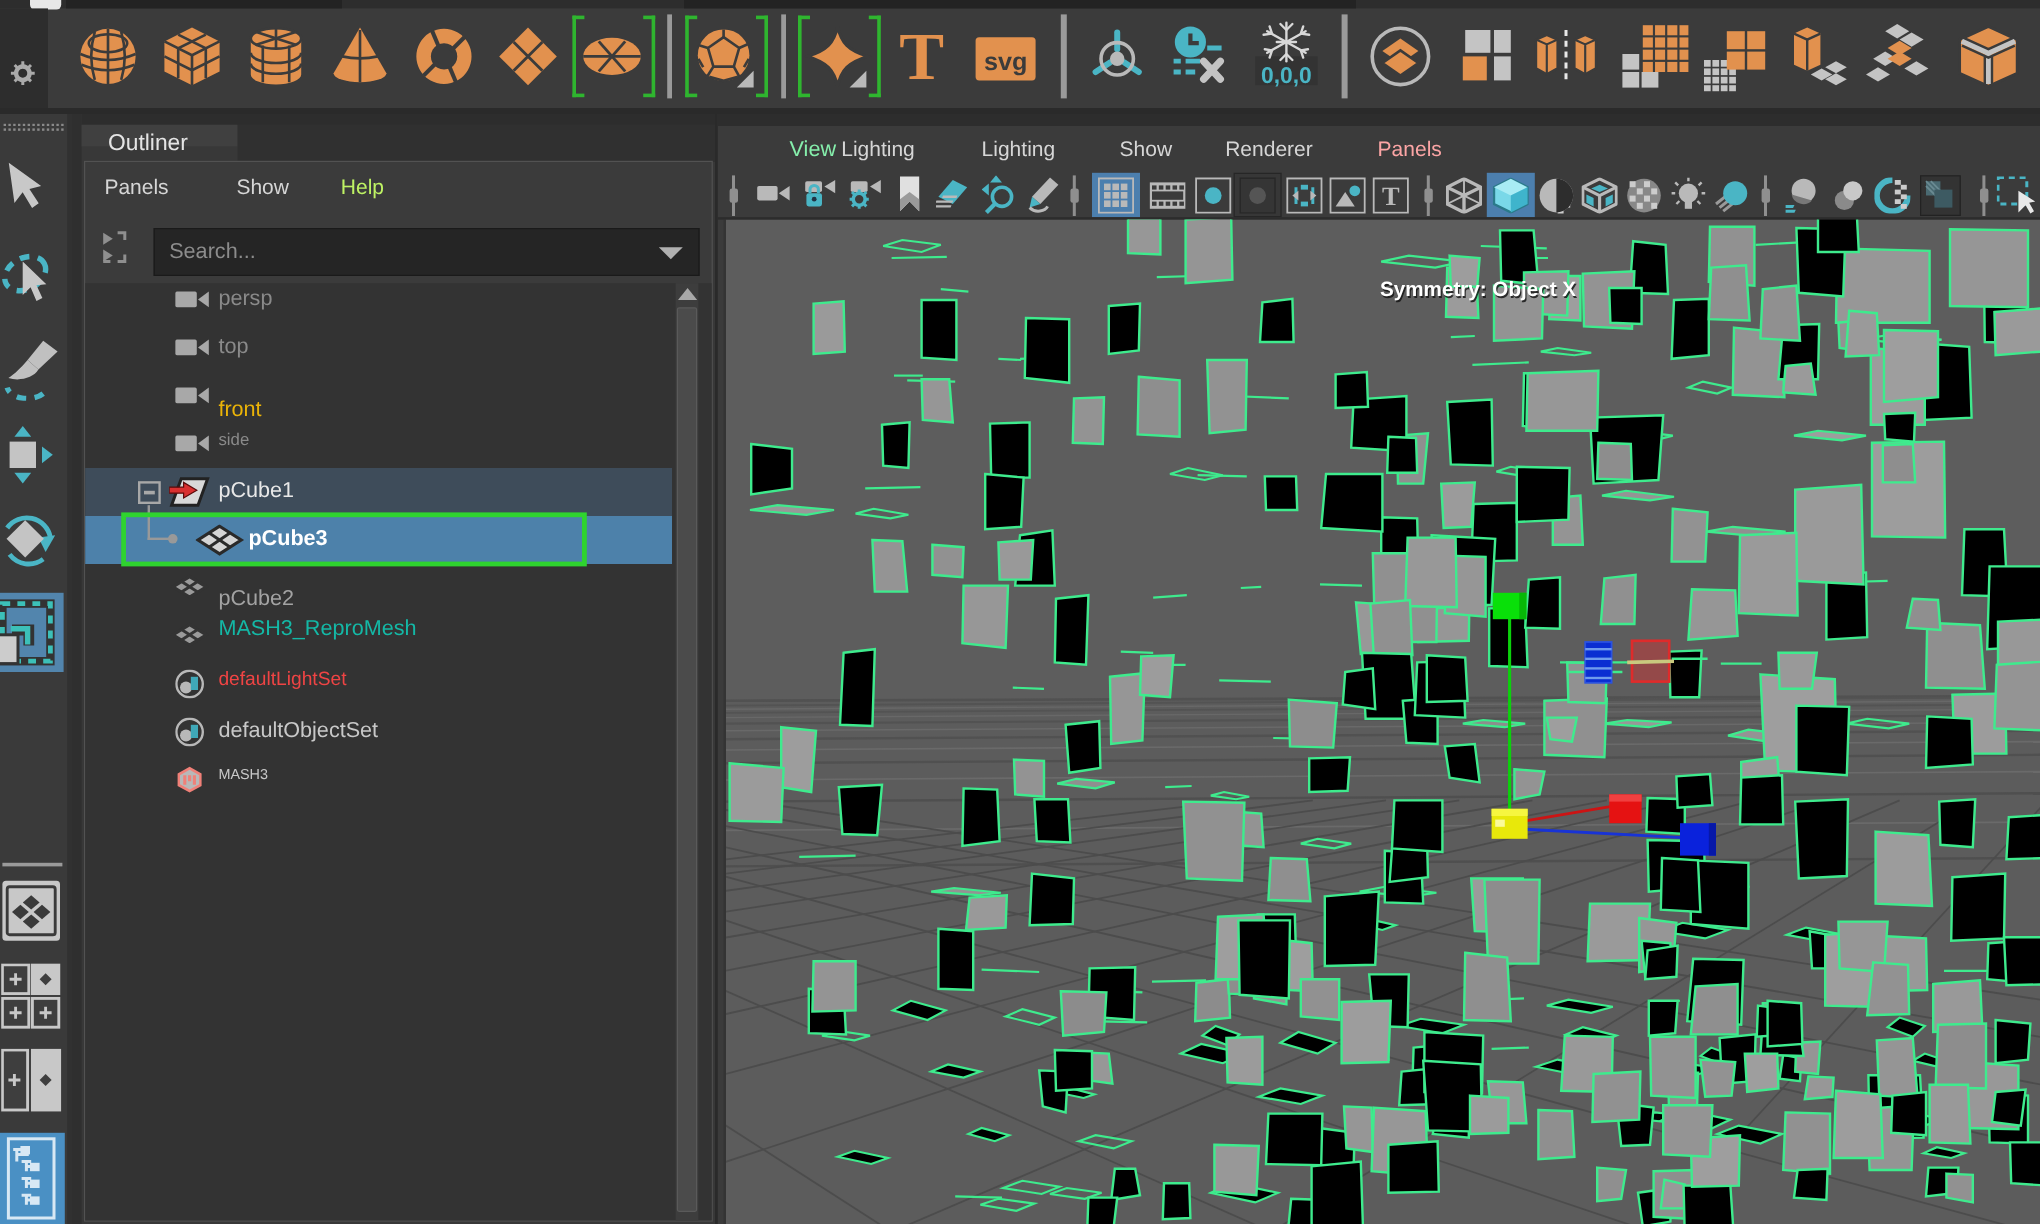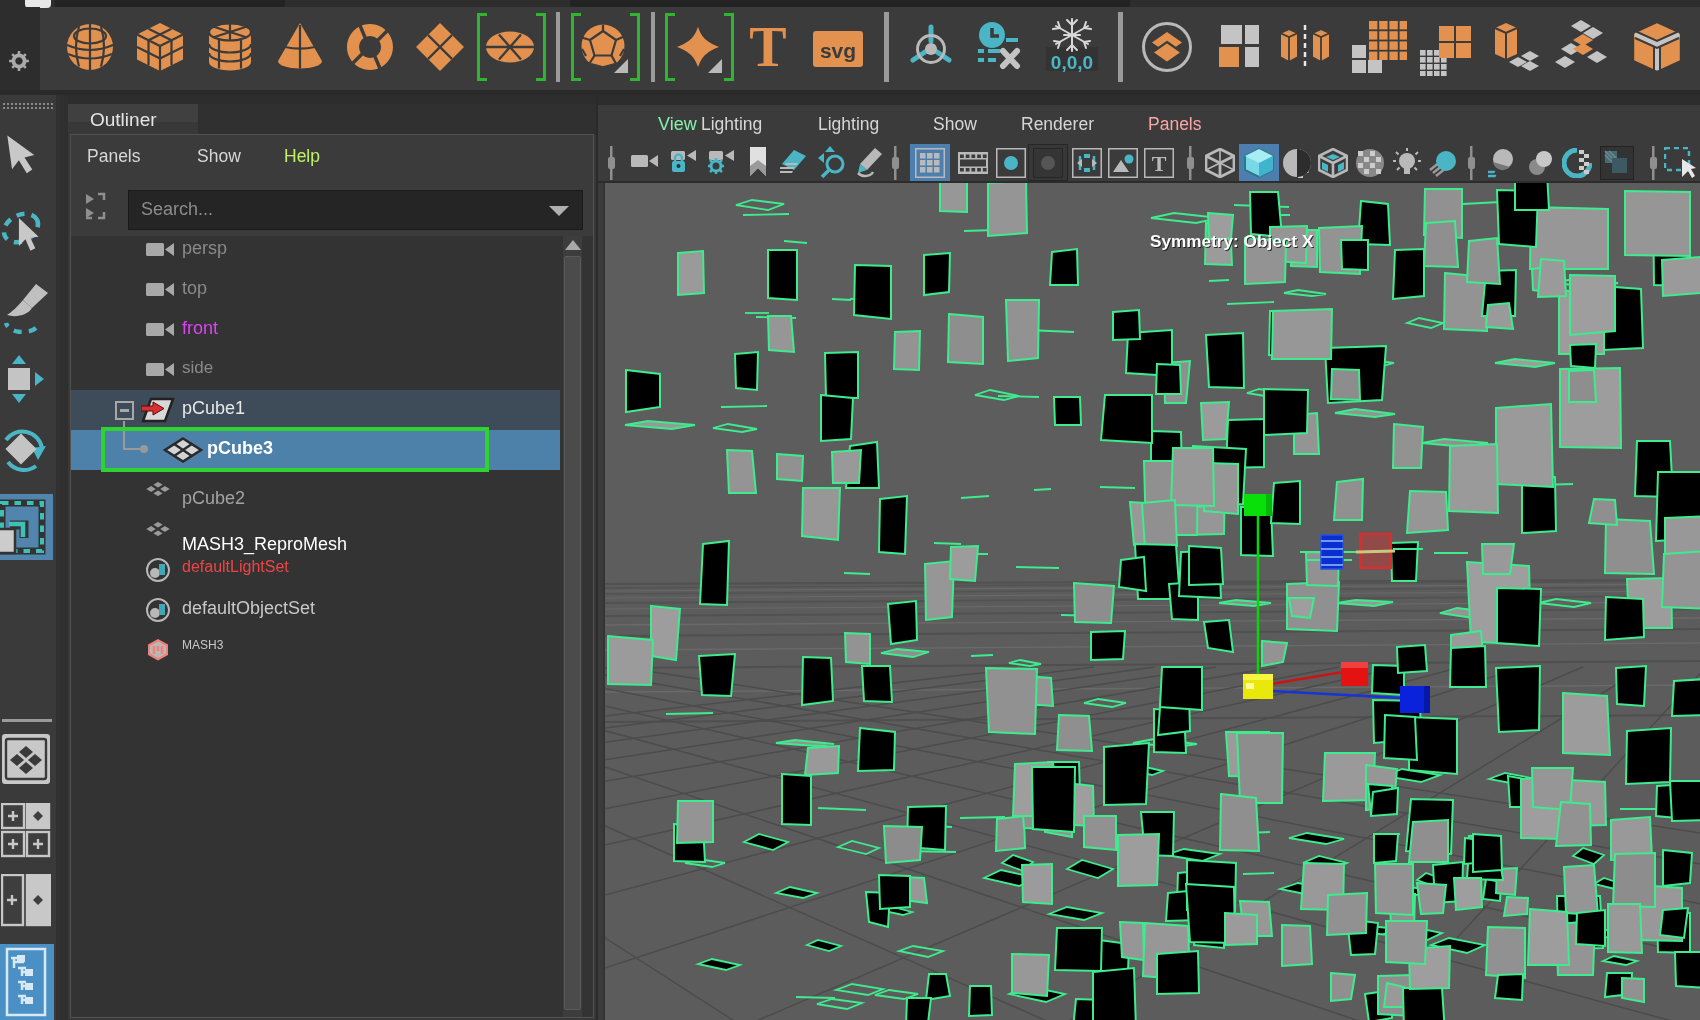--- a/index.html
+++ b/index.html
@@ -408,26 +408,26 @@
     <div class="abs" style="left:182px;top:238px;color:#8a8a8a;font-size:18px">persp</div>
     <svg width="30" height="20" viewBox="0 0 30 20" style="position:absolute;left:146px;top:280px">
       <rect x="0" y="3" width="18" height="13" rx="1.5" fill="#a8a8a8"></rect>
       <path d="M28,3 L28,16 L19,9.5 Z" fill="#a8a8a8"></path>
     </svg>
     <div class="abs" style="left:182px;top:278px;color:#8a8a8a;font-size:18px">top</div>
     <svg width="30" height="20" viewBox="0 0 30 20" style="position:absolute;left:146px;top:320px">
       <rect x="0" y="3" width="18" height="13" rx="1.5" fill="#a8a8a8"></rect>
       <path d="M28,3 L28,16 L19,9.5 Z" fill="#a8a8a8"></path>
     </svg>
-    <div class="abs" style="left:182px;top:318px;color:#d946ef;font-size:18px">front</div>
+    <div class="abs" style="left:182px;top:331px;color:#eab308;font-size:18px">front</div>
     <svg width="30" height="20" viewBox="0 0 30 20" style="position:absolute;left:146px;top:360px">
       <rect x="0" y="3" width="18" height="13" rx="1.5" fill="#a8a8a8"></rect>
       <path d="M28,3 L28,16 L19,9.5 Z" fill="#a8a8a8"></path>
     </svg>
-    <div class="abs" style="left:182px;top:358px;color:#8a8a8a;font-size:17px">side</div>
+    <div class="abs" style="left:182px;top:358px;color:#8a8a8a;font-size:14px">side</div>
     <div class="abs" style="left:71px;top:390px;width:489px;height:40px;background:#3e4c5a"></div>
     <div class="abs" style="left:115px;top:401px;width:19px;height:19px;border:2px solid #a8a8a8;box-sizing:border-box"></div>
     <div class="abs" style="left:120px;top:409px;width:9px;height:3px;background:#a8a8a8"></div>
     <svg width="34" height="27" viewBox="0 0 34 27" style="position:absolute;left:141px;top:397px">
       <path d="M10,2 L32,2 L24,24 L2,24 Z" fill="#d8d8d8" stroke="#222222" stroke-width="2.5"></path>
 <path d="M0,9 L12,9 L12,5 L23,11.5 L12,18 L12,14 L0,14 Z" fill="#d83030" stroke="#5a0a0a" stroke-width="1"></path>
     </svg>
     <div class="abs" style="left:182px;top:398px;color:#e8e8e8;font-size:18px">pCube1</div>
     <div class="abs" style="left:71px;top:430px;width:489px;height:40px;background:#4d81aa"></div>
     <div class="abs" style="left:123px;top:421px;width:2px;height:29px;background:#999999"></div>
@@ -450,21 +450,21 @@
       </g>
     </svg>
     <div class="abs" style="left:182px;top:488px;color:#a3a3a3;font-size:18px">pCube2</div>
     <svg width="34" height="22" viewBox="0 0 34 22" style="position:absolute;left:142px;top:519px">
       <path d="M16.0,1.5 L30,10.0 L16.0,18.5 L2,10.0 Z" fill="#9a9a9a" stroke="#333333" stroke-width="2.6"></path>
       <g stroke="#333333" stroke-width="2.4">
         <path d="M8.64,5.2 L23.36,14.8"></path>
         <path d="M23.36,5.2 L8.64,14.8"></path>
       </g>
     </svg>
-    <div class="abs" style="left:182px;top:534px;color:#ffffff;font-size:18px">MASH3_ReproMesh</div>
+    <div class="abs" style="left:182px;top:513px;color:#14b8a6;font-size:18px">MASH3_ReproMesh</div>
     <svg width="24" height="24" viewBox="0 0 24 24" style="position:absolute;left:146px;top:558px">
       <circle cx="12" cy="12" r="11" fill="none" stroke="#b8b8b8" stroke-width="2"></circle>
 <circle cx="9" cy="15" r="5" fill="#b8b8b8"></circle>
       <rect x="13" y="6" width="6" height="11" fill="#3fa8b8"></rect>
     </svg>
     <div class="abs" style="left:182px;top:558px;color:#ef4444;font-size:16px">defaultLightSet</div>
     <svg width="24" height="24" viewBox="0 0 24 24" style="position:absolute;left:146px;top:598px">
       <circle cx="12" cy="12" r="11" fill="none" stroke="#b8b8b8" stroke-width="2"></circle>
 <circle cx="9" cy="15" r="5" fill="#b8b8b8"></circle>
       <rect x="13" y="6" width="6" height="11" fill="#3fa8b8"></rect>

